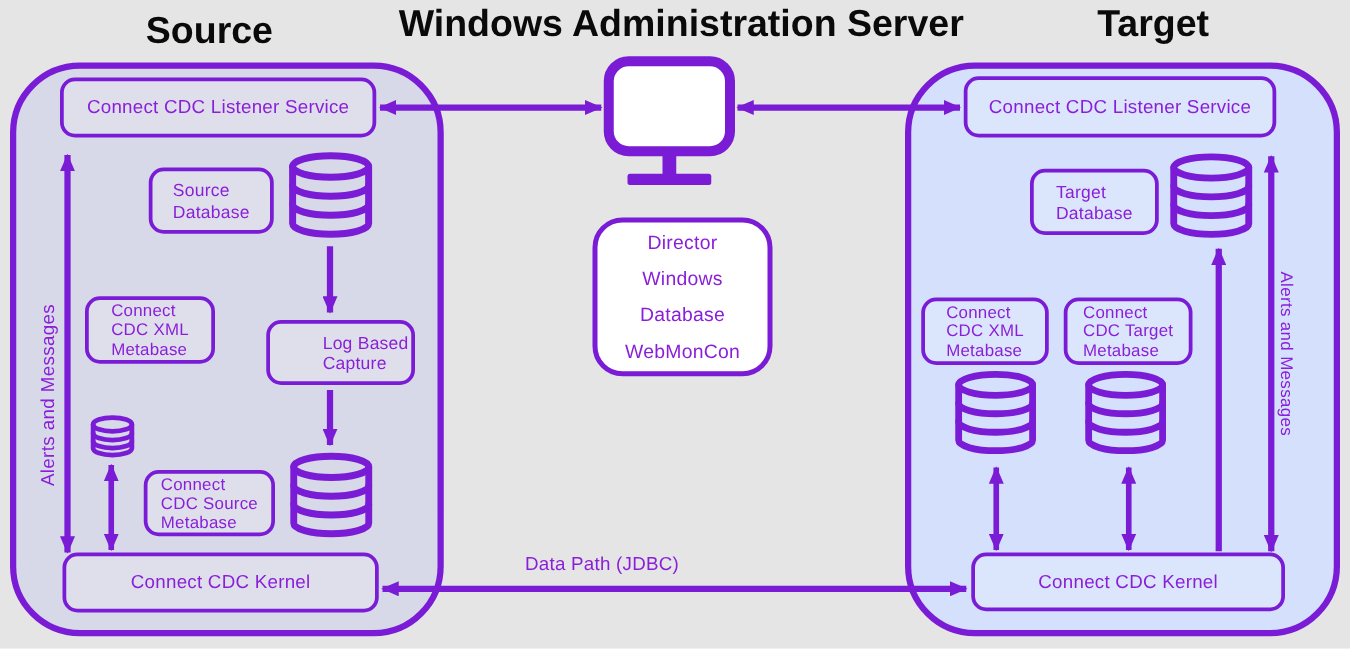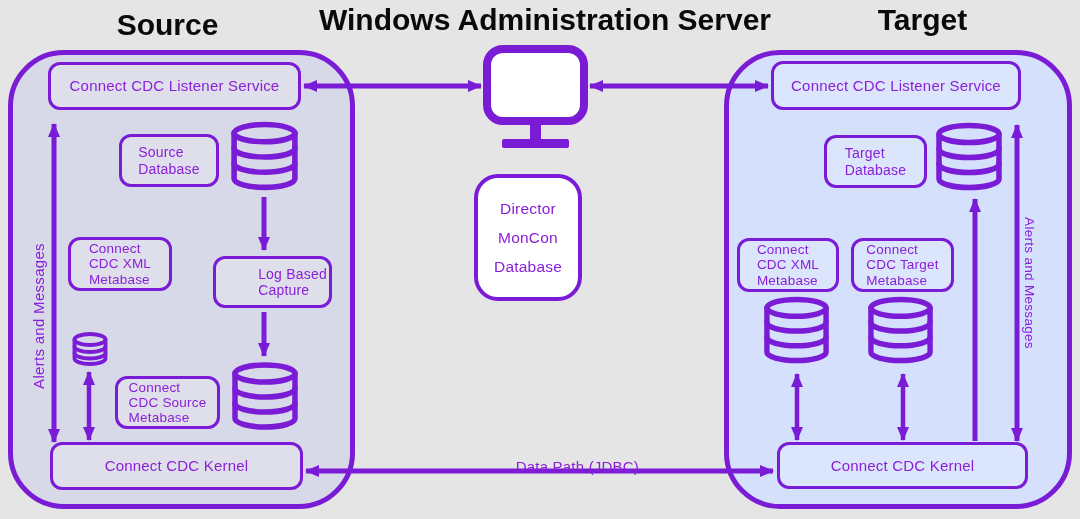--- a/index.html
+++ b/index.html
@@ -45,36 +45,36 @@
   .src-meta{left:115px;top:376px;width:105px;height:53px;font-size:13.5px;line-height:1.12;}
   .src-kernel{left:50px;top:442px;width:253px;height:48px;font-size:15px;}
 
   .tgt-listener{left:771px;top:61px;width:250px;height:49px;font-size:15px;}
   .tgt-dbbox{left:824px;top:135px;width:103px;height:53px;font-size:14px;}
   .tgt-xmlmeta{left:737px;top:238px;width:102px;height:54px;font-size:13.5px;line-height:1.12;}
   .tgt-meta{left:851px;top:238px;width:103px;height:54px;font-size:13.5px;line-height:1.12;}
   .tgt-kernel{left:777px;top:442px;width:251px;height:47px;font-size:15px;}
 
   .director{
-    left:474px;top:174px;width:108px;height:127px;
+    left:474px;top:174px;width:144px;height:127px;
     border-width:4px;border-radius:24px;background:#ffffff;
     font-size:15.5px;line-height:29px;flex-direction:column;
   }
   .director span{display:block;}
 
   .vlabel{
     position:absolute;color:var(--text,#8a1fd9);text-align:center;
     letter-spacing:0.3px;white-space:nowrap;
   }
   .alerts-src{left:-70px;top:306px;width:220px;height:20px;font-size:15px;transform:rotate(-90deg);}
   .alerts-tgt{left:953px;top:274px;width:150px;height:18px;font-size:13.5px;transform:rotate(90deg);}
 
   .datapath-label{
-    position:absolute;left:404px;top:443px;width:235px;text-align:right;
-    color:var(--text,#8a1fd9);font-size:15px;letter-spacing:0.2px;margin-top:15px;
+    position:absolute;left:420px;top:443px;width:235px;text-align:left;
+    color:var(--text,#8a1fd9);font-size:15px;letter-spacing:0.2px;
   }
 
   svg.icon{position:absolute;overflow:visible;}
   .cyl ellipse,.cyl path{fill:none;stroke:var(--stroke,#7a1bd6);stroke-linecap:round;}
   .cyl-big ellipse,.cyl-big path{stroke-width:5.5px;}
   .cyl-small ellipse,.cyl-small path{stroke-width:3.8px;}
   .monitor .screen{fill:#ffffff;stroke:var(--stroke,#7a1bd6);stroke-width:8px;}
   .monitor .stand{fill:var(--stroke,#7a1bd6);}
 
   svg.arrows{position:absolute;left:0;top:0;width:1080px;height:519px;pointer-events:none;}
@@ -129,22 +129,23 @@
   </svg>
 
   <svg class="icon monitor" style="left:479px;top:43px;width:112px;height:110px;" viewBox="0 0 112 110">
     <rect class="screen" x="8" y="6" width="97" height="72" rx="16"></rect>
     <rect class="stand" x="51" y="78" width="11" height="20"></rect>
     <rect class="stand" x="23" y="96" width="67" height="9" rx="2"></rect>
   </svg>
 
   <div class="node director">
     <span>Director</span>
-    <span>MonCon</span>
+    <span>Windows</span>
     <span>Database</span>
+    <span>WebMonCon</span>
   </div>
 
   <div class="node tgt-listener">Connect CDC Listener Service</div>
   <div class="node tgt-dbbox">Target
 Database</div>
   <div class="node tgt-xmlmeta">Connect
 CDC XML
 Metabase</div>
   <div class="node tgt-meta">Connect
 CDC Target

